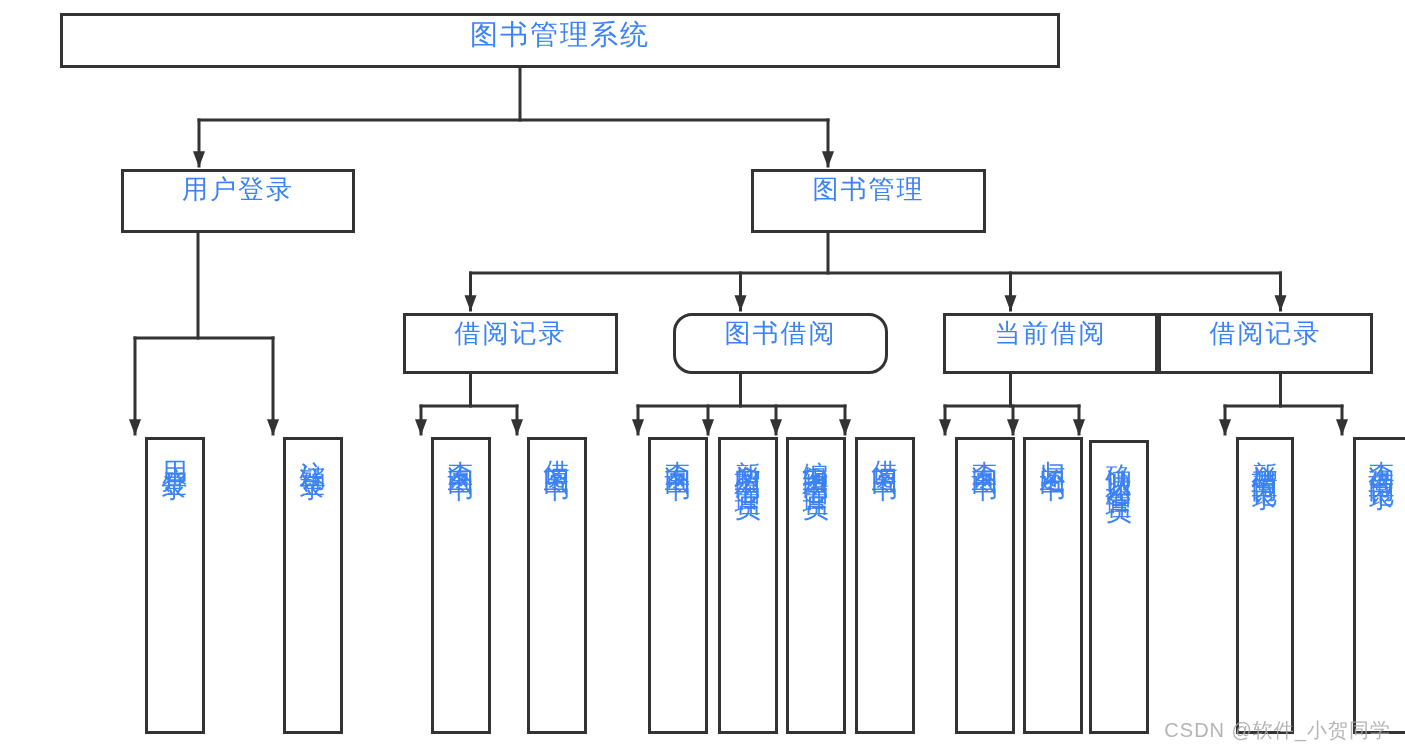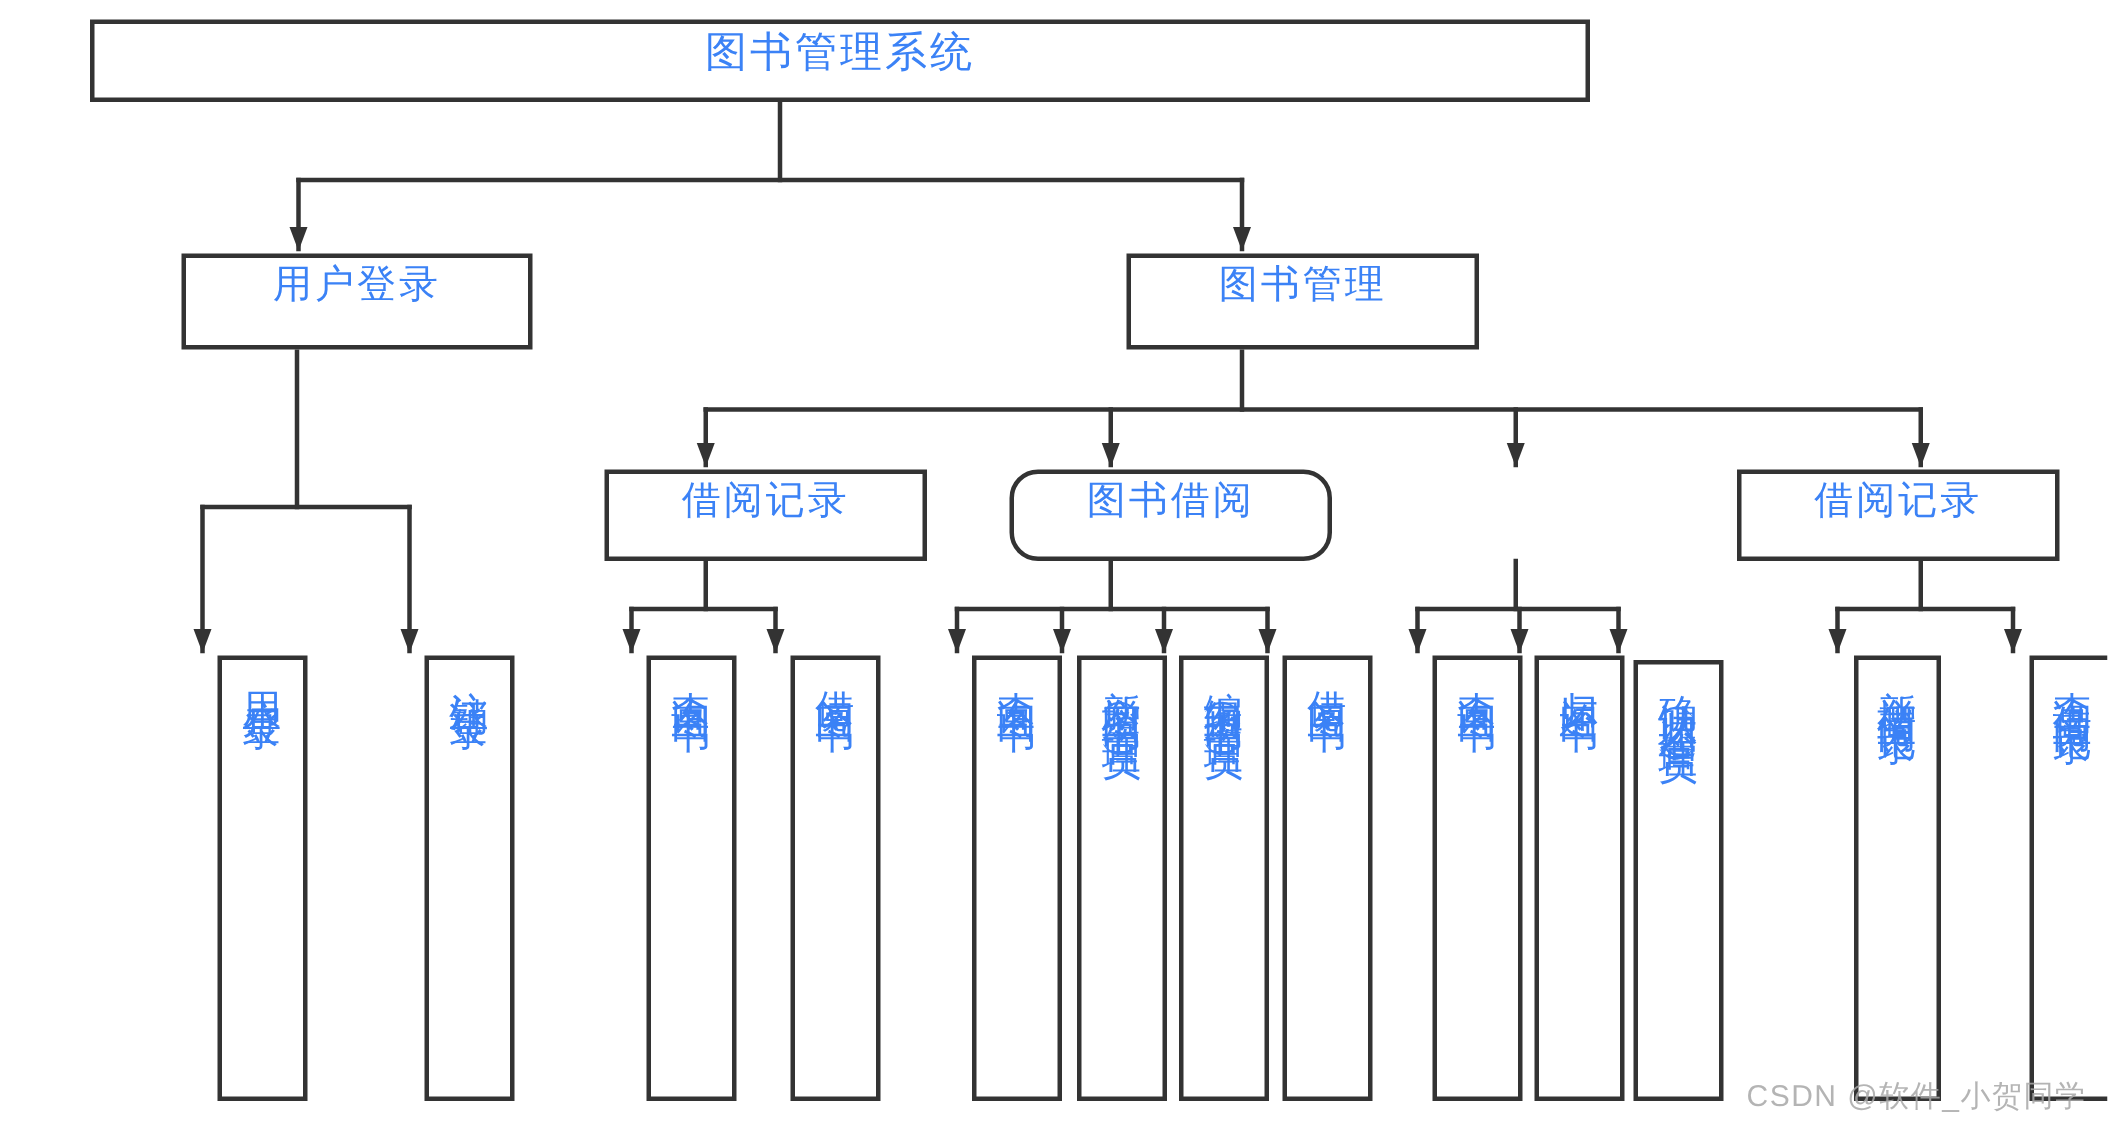--- a/index.html
+++ b/index.html
@@ -126,20 +126,23 @@
   <div class="box h" style="left:711px; top:169px; width:235px; height:64px;">
     <span>图书管理</span>
   </div>
 
   <div class="box h" style="left:363px; top:313px; width:215px; height:61px;">
     <span>借阅记录</span>
   </div>
   <div class="box h" style="left:633px; top:313px; width:215px; height:61px;border-radius:19px;">
     <span>图书借阅</span>
   </div>
+  <div class="box h" style="left:903px; top:313px; width:215px; height:61px;">
+    <span>当前借阅</span>
+  </div>
   <div class="box h" style="left:1118px; top:313px; width:215px; height:61px;">
     <span>借阅记录</span>
   </div>
 
   <div class="box v" style="left:105px; top:437px; width:60px; height:297px;">
     <span>用户登录</span>
   </div>
   <div class="box v" style="left:243px; top:437px; width:60px; height:297px;">
     <span>注销登录</span>
   </div>

